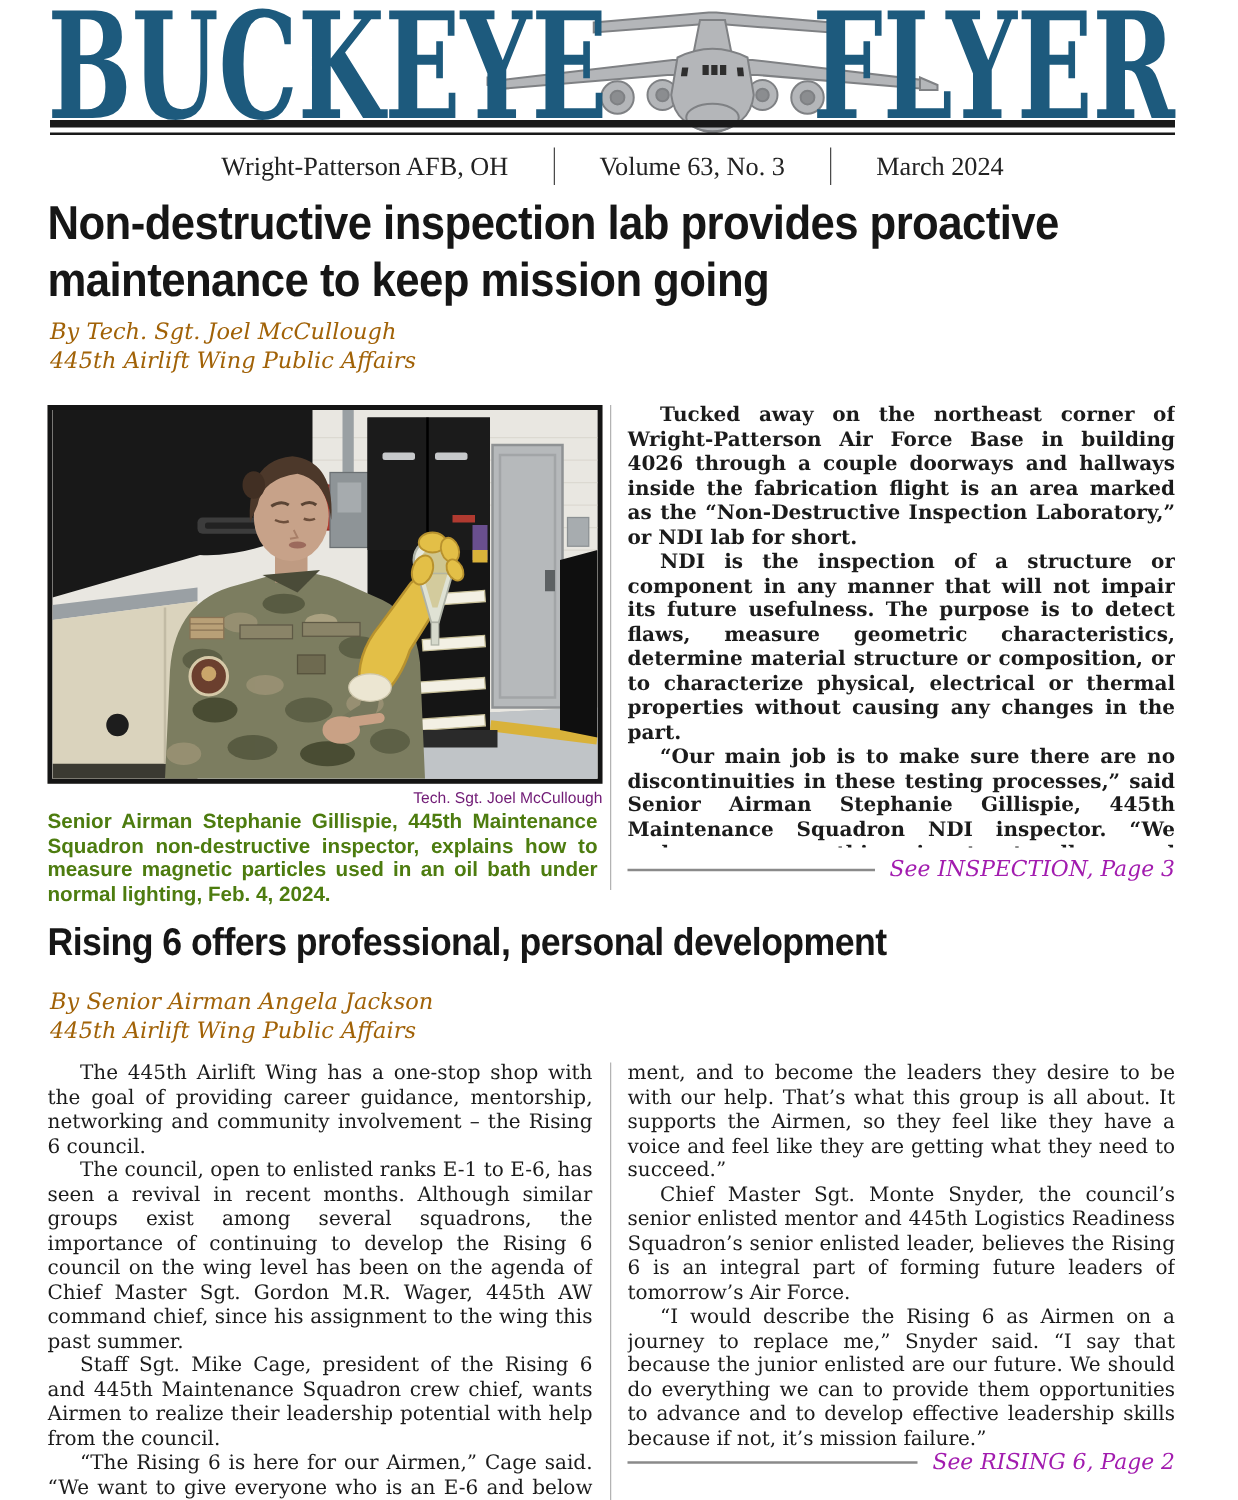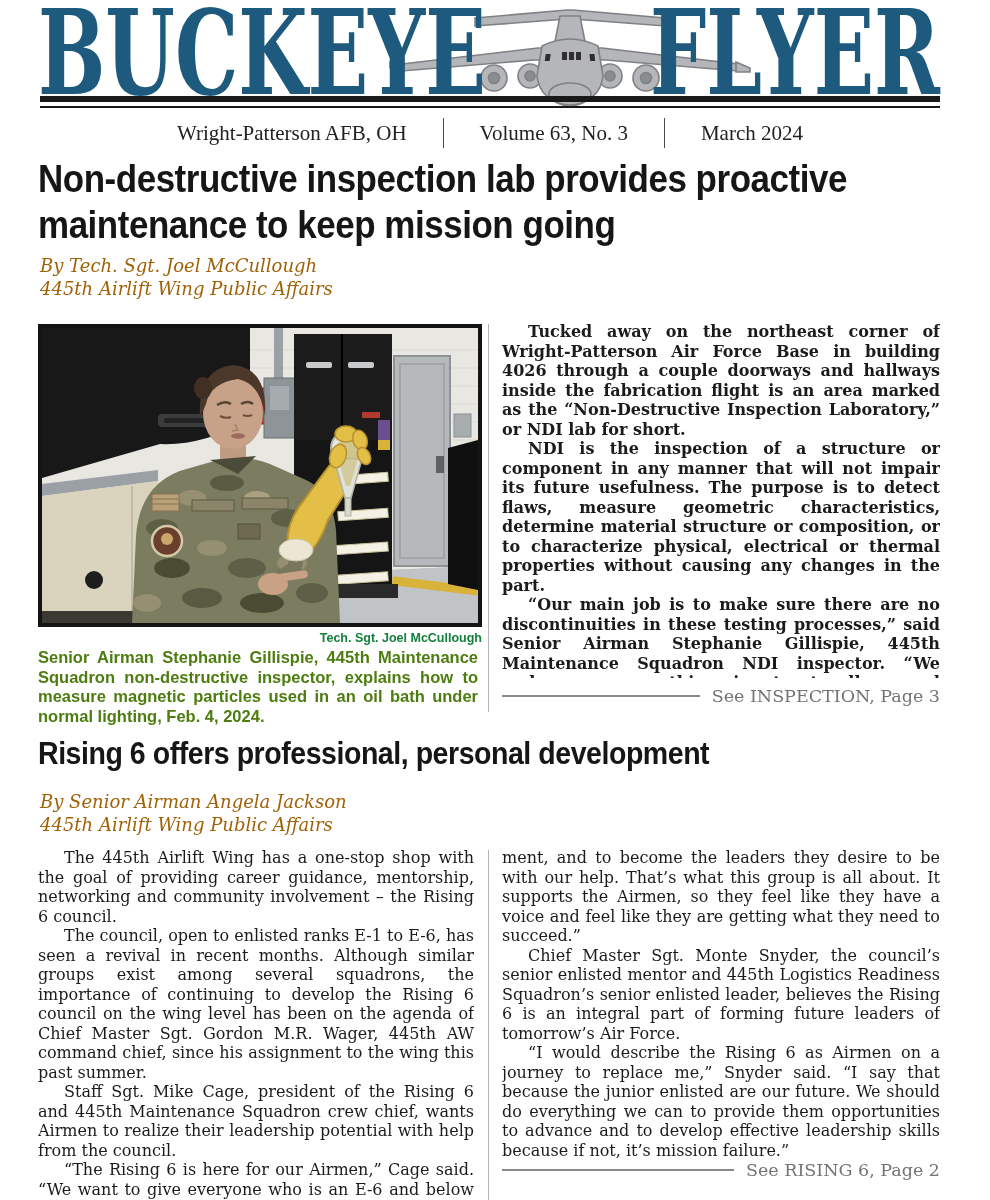--- a/index.html
+++ b/index.html
@@ -24,39 +24,39 @@
   .h2{top:735px;font-size:31px;line-height:38px;}
 
   .byline{position:absolute;left:40px;font-style:italic;font-size:18px;line-height:23px;color:#a16207;}
   .by1{top:254px;}
   .by2{top:790px;font-style:italic;}
 
   
   .photo{position:absolute;left:38px;top:324px;width:436px;height:295px;
          border:4px solid #141414;background:#e9e7e1;}
   .credit{position:absolute;left:38px;top:631px;width:444px;text-align:right;
-          font-family:"Liberation Sans",sans-serif;font-size:12.5px;color:#15803d;font-weight:bold;}
+          font-family:"Liberation Sans",sans-serif;font-size:12.5px;color:#701a75;}
   .caption{position:absolute;left:38px;top:648px;width:440px;
            font-family:Liberation Sans, sans-serif;font-weight:bold;
            font-size:16.5px;line-height:19.5px;text-align:justify;color:#4d7c0f;}
 
   
   .colbody{font-size:16px;line-height:19.5px;text-align:justify;color:#1b1b1b;}
   .colbody p{margin:0;text-indent:26px;}
   .colbody p.noindent{text-indent:0;}
   .c1r{position:absolute;left:502px;top:322px;width:438px;height:356px;overflow:hidden;font-weight:bold;}
   .c2l{position:absolute;left:38px;top:848px;width:436px;height:352px;overflow:hidden;}
   .c2r{position:absolute;left:502px;top:848px;width:438px;height:310px;overflow:hidden;}
 
   .vdiv{position:absolute;width:1px;background:#b3b3b3;}
   .vd1{left:488px;top:324px;height:388px;}
   .vd2{left:488px;top:850px;height:350px;}
 
   .jump{position:absolute;width:438px;display:flex;align-items:center;
-        font-size:17.5px;color:#737373;}
+        font-style:italic;font-size:17.5px;color:#a21caf;}
   .jump .jline{flex:1;height:0;border-top:2px solid #8a8a8a;margin-right:12px;}
   .j1{left:502px;top:686px;}
   .j2{left:502px;top:1160px;}
 </style>
 </head>
 <body>
 
 <div class="page">
 
   <div class="masthead">

